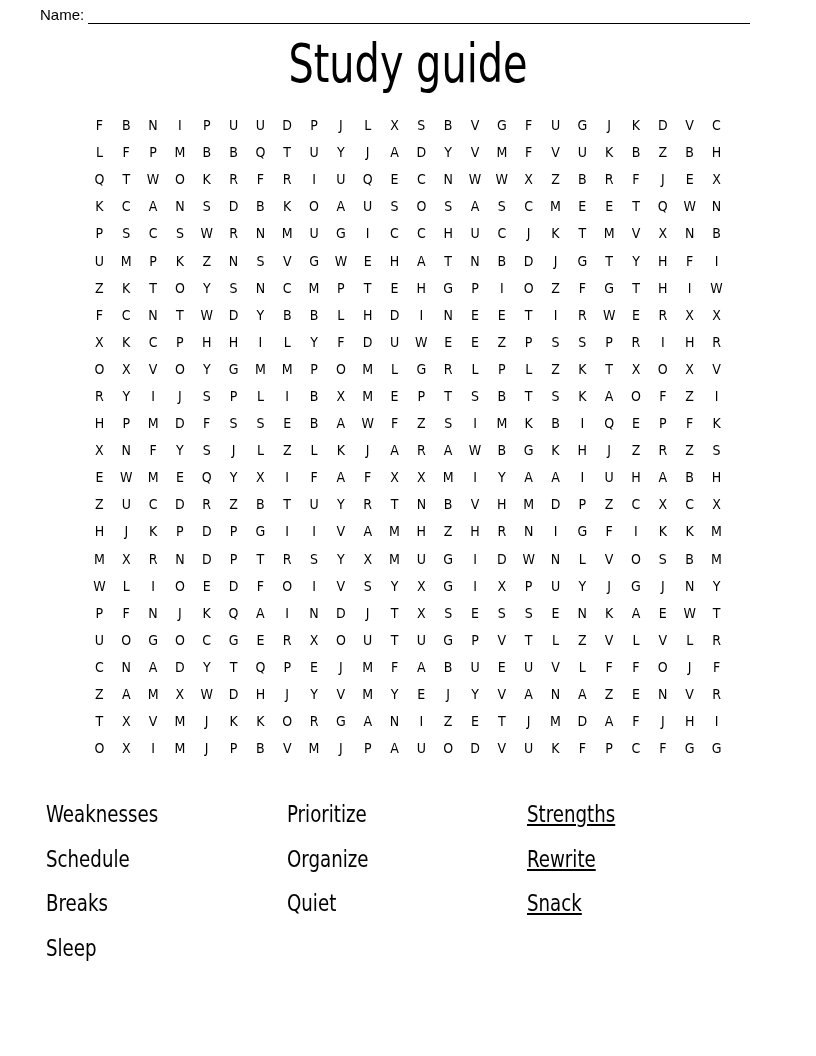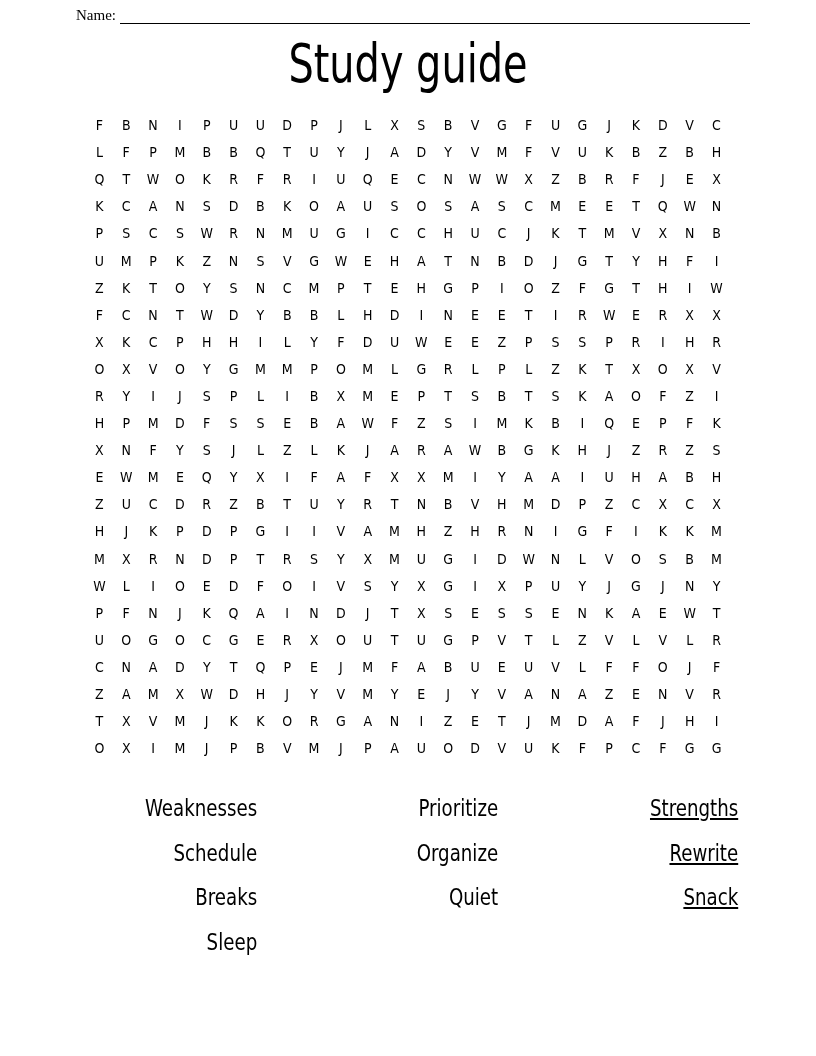--- a/index.html
+++ b/index.html
@@ -22,26 +22,25 @@
   .name-row {
     position: absolute;
     left: 40px;
     top: 0px;
     width: 710px;
     height: 24px;
     display: flex;
     align-items: flex-end;
   }
   .name-label {
-    font-family: Liberation Serif, serif;
+    font-family: Liberation Sans, sans-serif;
     font-size: 15px;
     line-height: 18px;
     white-space: nowrap;
     padding-right: 4px;
-    margin-left: 36px;
   }
   .name-blank {
     flex: 1 1 auto;
     border-bottom: 1px solid #000;
     height: 15px;
   }
 
   
   .puzzle-title {
     position: absolute;
@@ -85,23 +84,22 @@
 
   
   .word-list {
     position: absolute;
     left: 46px;
     top: 778px;
     width: 700px;
   }
   .word-col {
     position: absolute;
-    top: 8px;
+    top: 14px;
     width: 240px;
-    text-align: right;
   }
   .word-col.c0 { left: 0px; }
   .word-col.c1 { left: 241px; }
   .word-col.c2 { left: 481px; text-decoration: underline; }
   .word-item {
     font-family: "DejaVu Sans Condensed", "Liberation Sans Narrow", "Liberation Sans", sans-serif;
     font-size: 23px;
     font-weight: 400;
     line-height: 44.5px;
     height: 44.5px;

